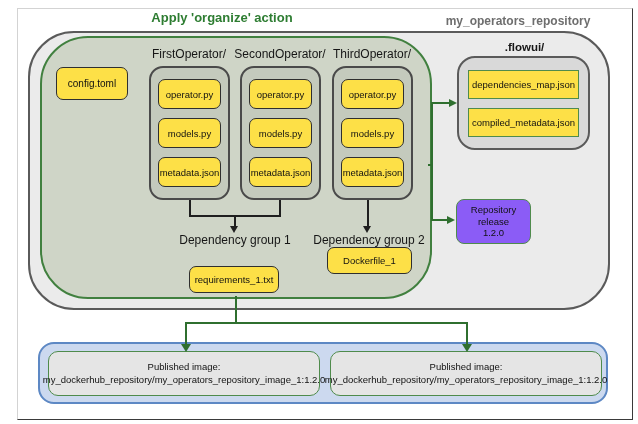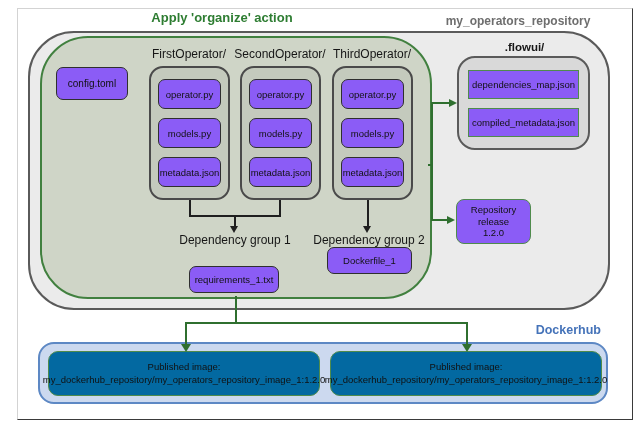--- a/index.html
+++ b/index.html
@@ -29,21 +29,21 @@
   .outer-box {
     left:28px; top:31px; width:578px; height:275px;
     background:#ebebeb; border:2px solid #5a5a5a; border-radius:46px;
   }
   .green-box {
     left:40px; top:36px; width:388px; height:259px;
     background:#cfd5c7; border:2px solid #41803f; border-radius:48px;
   }
 
   .wbox {
-    background:#8b5cf6; border:1.5px solid #2f2f2f; border-radius:7px;
+    background:#fde047; border:1.5px solid #2f2f2f; border-radius:7px;
     display:flex; align-items:center; justify-content:center;
     font-size:9.5px; color:#111; text-align:center; box-sizing:border-box;
   }
   .config { left:56px; top:67px; width:72px; height:33px; font-size:10px; }
 
   .op-label { top:47px; width:110px; text-align:center; font-size:12px; color:#161616; }
   .op-label.o1 { left:134px; } .op-label.o2 { left:225px; } .op-label.o3 { left:317px; }
 
   .op-col {
     top:66px; width:81px; height:134px; box-sizing:border-box;
@@ -78,21 +78,21 @@
   .req-box  { left:189px; top:247px; width:90px; height:27px;margin-top:19px; }
   .dock-box { left:327px; top:247px; width:85px; height:27px; }
 
   .dockerhub-label { left:480px; top:323px; width:121px; text-align:right; font-size:12.5px; font-weight:bold; color:#4573b9; }
   .hub-box {
     left:38px; top:342px; width:570px; height:62px;
     background:#ccd9ef; border:2px solid #5d88c4; border-radius:16px; box-sizing:border-box;
   }
   .pub-box {
     top:351px; width:272px; height:45px; box-sizing:border-box;
-    background:#0369a1; border:1.5px solid #4f8b4c; border-radius:10px;
+    background:#e5e5e5; border:1.5px solid #4f8b4c; border-radius:10px;
     display:flex; flex-direction:column; align-items:center; justify-content:center;
     font-size:9.5px; line-height:1.35; color:#111; text-align:center;
   }
   .pub-box.p1 { left:48px; } .pub-box.p2 { left:330px; }
 
   .line  { position:absolute; background:#1f1f1f; }
   .gline { position:absolute; background:#2f6f2f; }
 
   .ah-down-dark { position:absolute; width:0; height:0;
     border-left:4.5px solid transparent; border-right:4.5px solid transparent;
@@ -149,21 +149,20 @@
     <span>Repository</span>
     <span>release</span>
     <span>1.2.0</span>
   </div>
 
   <div class="abs dep-label d1">Dependency group 1</div>
   <div class="abs dep-label d2">Dependency group 2</div>
   <div class="abs wbox req-box">requirements_1.txt</div>
   <div class="abs wbox dock-box">Dockerfile_1</div>
 
-  <div class="abs dockerhub-label">Dockerhub</div>
   <div class="abs hub-box"></div>
   <div class="abs pub-box p1">
     <span>Published image:</span>
     <span>my_dockerhub_repository/my_operators_repository_image_1:1.2.0</span>
   </div>
   <div class="abs pub-box p2">
     <span>Published image:</span>
     <span>my_dockerhub_repository/my_operators_repository_image_1:1.2.0</span>
   </div>
 

